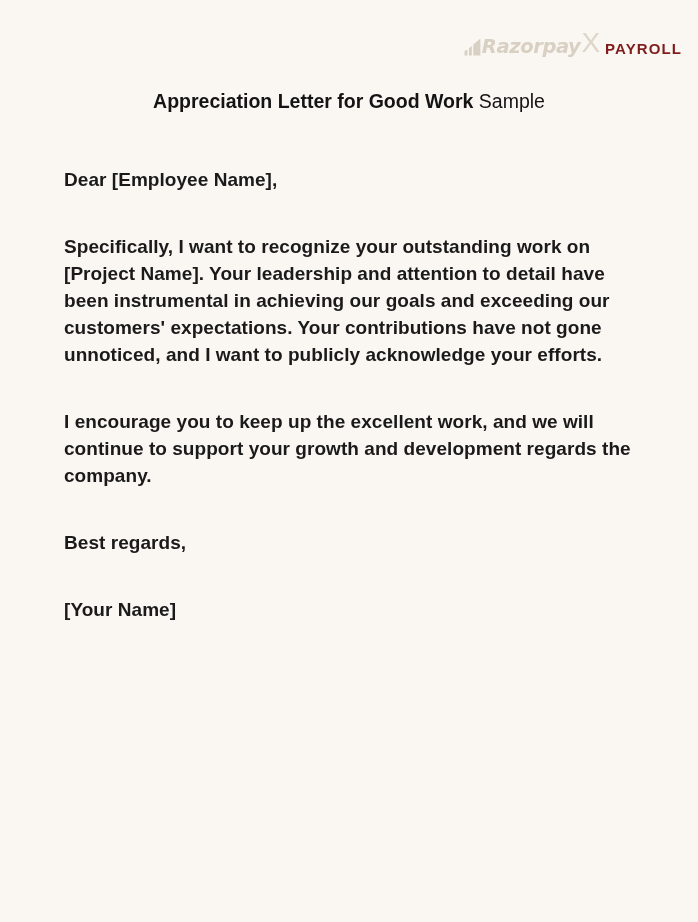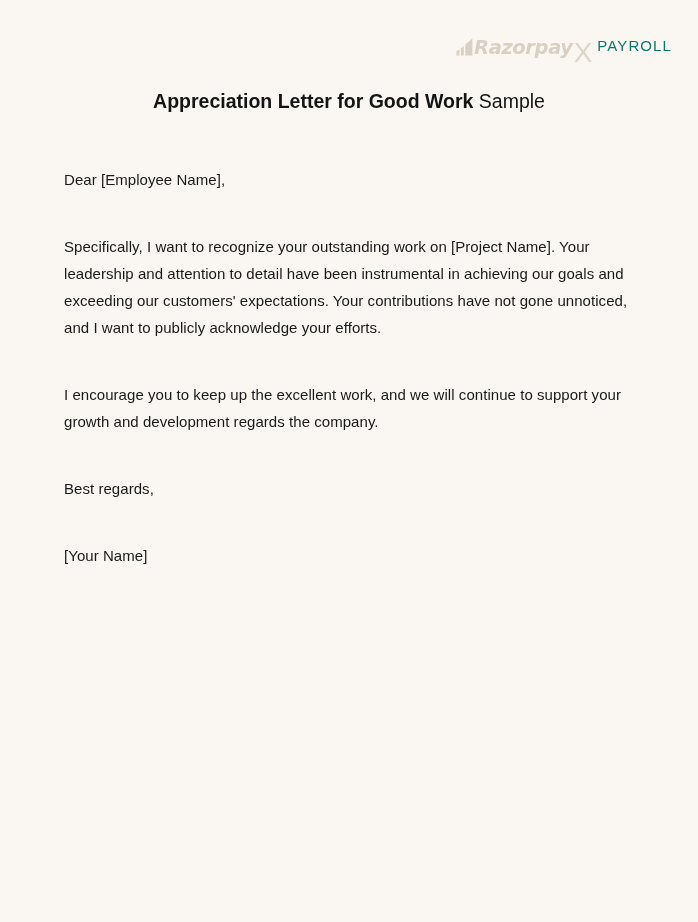--- a/index.html
+++ b/index.html
@@ -21,26 +21,25 @@
     position: relative;
     width: 698px;
     height: 922px;
     box-sizing: border-box;
   }
 
   
   .brand-logo {
     position: absolute;
     top: 30px;
-    right: 26px;
+    right: 16px;
     display: flex;
-    align-items: flex-start;
+    align-items: flex-end;
     height: 26px;
     user-select: none;
-    margin-top: 8px;
   }
   .brand-mark {
     display: block;
     width: 17px;
     height: 18px;
     margin-right: 1px;
     flex: none;
   }
   .brand-wordmark {
     font-family: "DejaVu Sans", sans-serif;
@@ -59,23 +58,23 @@
     color: #ddd6c9;
     line-height: 1;
     margin-left: 1px;
     margin-right: 5px;
     position: relative;
     top: 1px;
   }
   .brand-suffix {
     font-family: "Liberation Sans", sans-serif;
     font-size: 15px;
-    font-weight: 400;
+    font-weight: 700;
     letter-spacing: 1.1px;
-    color: #0f766e;
+    color: #7f1d1d;
     line-height: 1;
   }
 
   
   .doc-title {
     position: absolute;
     top: 88px;
     left: 0;
     width: 698px;
     text-align: center;
@@ -90,24 +89,25 @@
 
   
   .letter-body {
     position: absolute;
     top: 166px;
     left: 64px;
     width: 572px;
   }
   .letter-paragraph {
     margin: 0 0 40px 0;
-    font-size: 15px;
+    font-size: 19px;
     line-height: 27px;
     color: #1a1a1a;
     letter-spacing: 0.05px;
+    font-weight: bold;
   }
   .letter-paragraph:last-child {
     margin-bottom: 0;
     margin-top: 26px;
   }
 </style>
 </head>
 <body>
 
 <div class="page">

